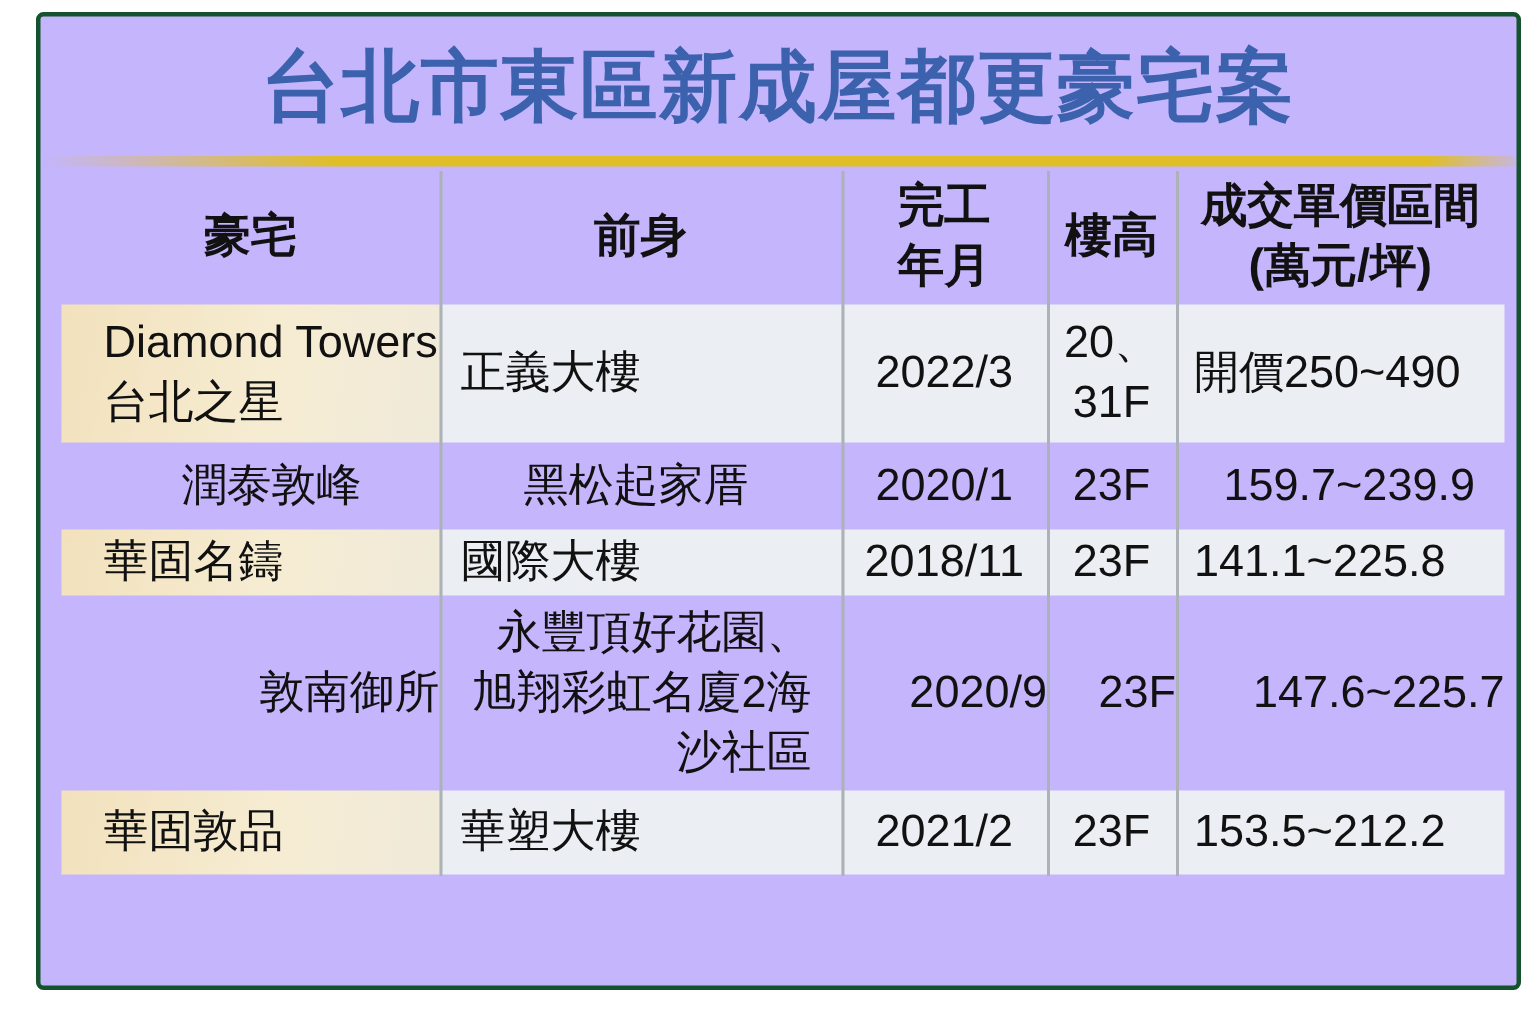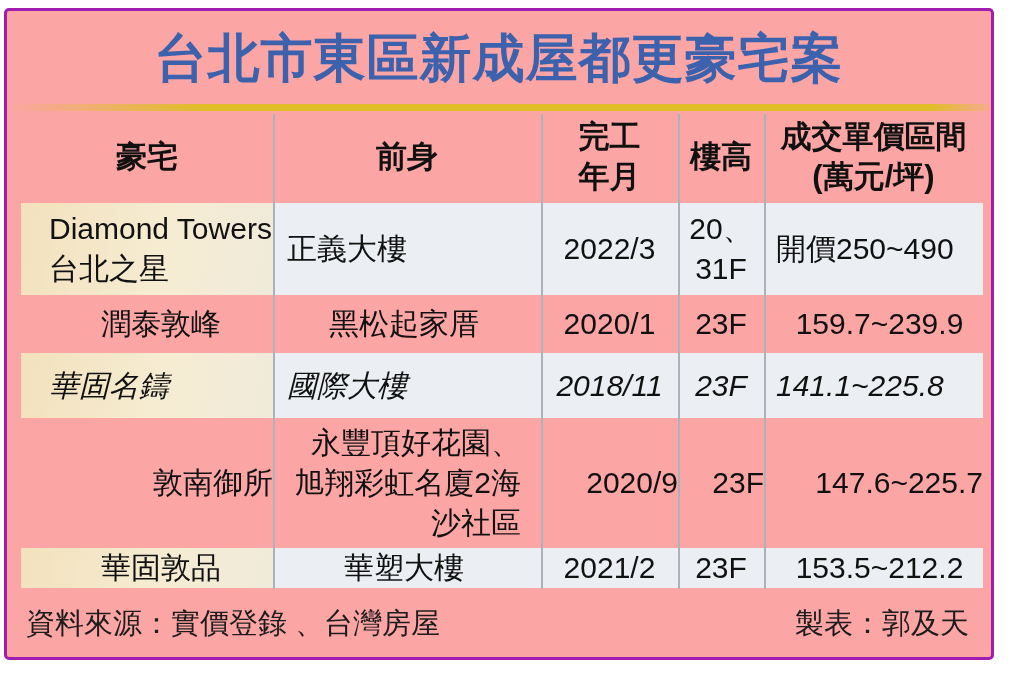--- a/index.html
+++ b/index.html
@@ -5,25 +5,25 @@
   * { margin: 0; padding: 0; box-sizing: border-box; }
   html, body { width: 1024px; height: 684px; background: #ffffff; }
   body {
     font-family: "Liberation Sans", "DejaVu Sans", sans-serif;
     color: #111111;
     position: relative;
     overflow: hidden;
   }
   .frame {
     position: absolute;
-    left: 4px; top: 8px;
+    left: 24px; top: 8px;
     width: 990px; height: 652px;
-    border: 3px solid #a21caf;
+    border: 3px solid #14532d;
     border-radius: 5px;
-    background: #fca5a5;
+    background: #c4b5fd;
   }
   .title {
     margin-top: 16px;
     text-align: center;
     font-size: 52px;
     line-height: 62px;
     font-weight: 700;
     color: #3C62AE;
     letter-spacing: 1px;
   }
@@ -77,23 +77,23 @@
     height: 84px;
     white-space: pre-line;
   }
   td.c-name  { text-align: left;  padding-left: 28px; white-space: pre-line; }
   td.c-pred  { text-align: left;  padding-left: 14px; padding-right: 20px; }
   td.c-date  { text-align: center; }
   td.c-floor { text-align: center; white-space: pre-line; }
   td.c-price { text-align: left;  padding-left: 12px; }
   tr.r1 td { height: 92px; }
   tr.r2 td { height: 50px; text-align: center; }
-  tr.r3 td { height: 65px; font-style: italic; }
+  tr.r3 td { height: 44px; }
   tr.r4 td { height: 122px; text-align: right; }
-  tr.r5 td { height: 40px; text-align: center; }
+  tr.r5 td { height: 56px; }
   tr.striped td { background: #EBEFF3; }
   tr.striped td.c-name {
     background: linear-gradient(100deg, #F2E1BC 0%, #F6ECD2 55%, #F0EADA 100%);
   }
   .footer {
     display: flex;
     justify-content: space-between;
     align-items: center;
     margin-top: 12px;
     padding: 0 22px 0 19px;
@@ -170,18 +170,14 @@
           <td class="c-name">華固敦品</td>
           <td class="c-pred">華塑大樓</td>
           <td class="c-date">2021/2</td>
           <td class="c-floor">23F</td>
           <td class="c-price">153.5~212.2</td>
         </tr>
       </tbody>
     </table>
   </div>
 
-  <div class="footer">
-    <span>資料來源：實價登錄 、台灣房屋</span>
-    <span>製表：郭及天</span>
-  </div>
 
 </div>
 
 </body></html>

